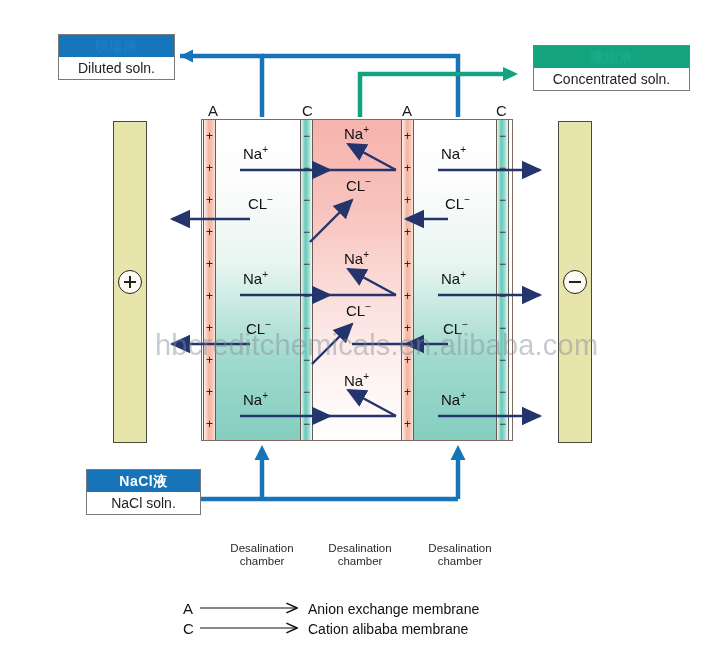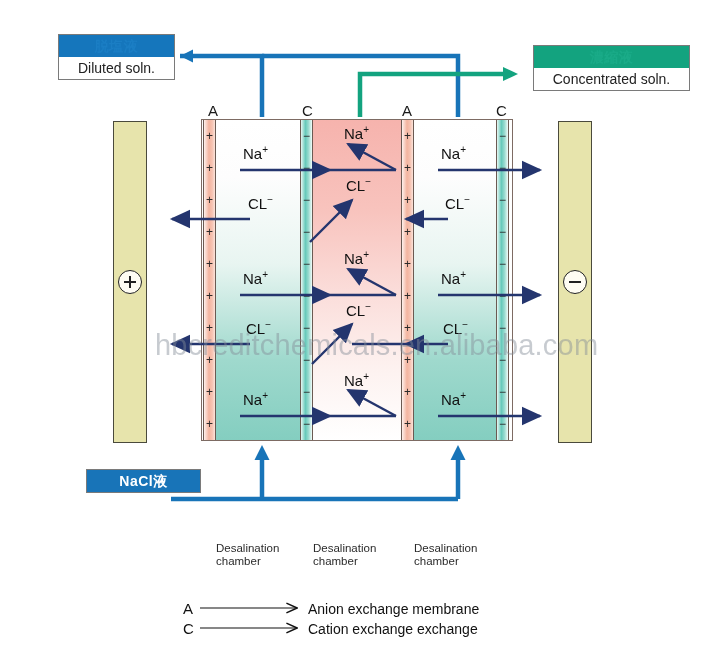--- a/index.html
+++ b/index.html
@@ -64,21 +64,21 @@
          display:flex;flex-direction:column;justify-content:space-around;
          align-items:center;font-size:12px;color:#2a2a2a;line-height:1;}
 
   .memb-label{position:absolute;font-size:15px;color:#1a1a1a;}
 
   
   .ion{position:absolute;font-size:15px;color:#111;white-space:nowrap;}
   .ion sup{font-size:10px;vertical-align:super;}
 
   
-  .cap{position:absolute;font-size:11.5px;color:#2b2b2b;line-height:13px;}
+  .cap{position:absolute;font-size:11.5px;color:#2b2b2b;text-align:center;line-height:13px;}
 
   
   .lg-key{position:absolute;font-size:15px;color:#111;}
   .lg-txt{position:absolute;font-size:14px;color:#111;white-space:nowrap;}
 
   
   #watermark{
     position:absolute;left:155px;top:325px;width:420px;
     font-size:29px;color:rgba(130,140,150,.45);
     letter-spacing:.2px;white-space:nowrap;
@@ -118,20 +118,21 @@
     <div class="sub">Diluted soln.</div>
   </div>
 
   <div class="tag" id="conc-tag">
     <div class="hdr">濃縮液</div>
     <div class="sub">Concentrated soln.</div>
   </div>
 
   <div class="tag" id="nacl-tag">
     <div class="hdr">NaCl液</div>
+    <div class="sub">NaCl soln.</div>
   </div>
 
   <div class="electrode" style="left:113px;top:117px;width:32px;height:320px;">
     <div class="el-sym plus"></div>
   </div>
   <div class="electrode" style="left:558px;top:117px;width:32px;height:320px;">
     <div class="el-sym"></div>
   </div>
 
   <div id="cell">
@@ -279,15 +280,15 @@
         <path d="M0,1 L9,5 L0,9" fill="none" stroke="#111" stroke-width="1.2"></path>
       </marker>
     </defs>
     <line x1="200" y1="604" x2="296" y2="604" stroke="#111" stroke-width="1.2" marker-end="url(#ahk)"></line>
     <line x1="200" y1="624" x2="296" y2="624" stroke="#111" stroke-width="1.2" marker-end="url(#ahk)"></line>
   </svg>
 
   <div class="lg-key" style="left:183px;top:596px;">A</div>
   <div class="lg-txt" style="left:308px;top:597px;">Anion exchange membrane</div>
   <div class="lg-key" style="left:183px;top:616px;">C</div>
-  <div class="lg-txt" style="left:308px;top:617px;">Cation exchange exchange</div>
+  <div class="lg-txt" style="left:308px;top:617px;">Cation alibaba membrane</div>
 
 </div>
 
 </body></html>

